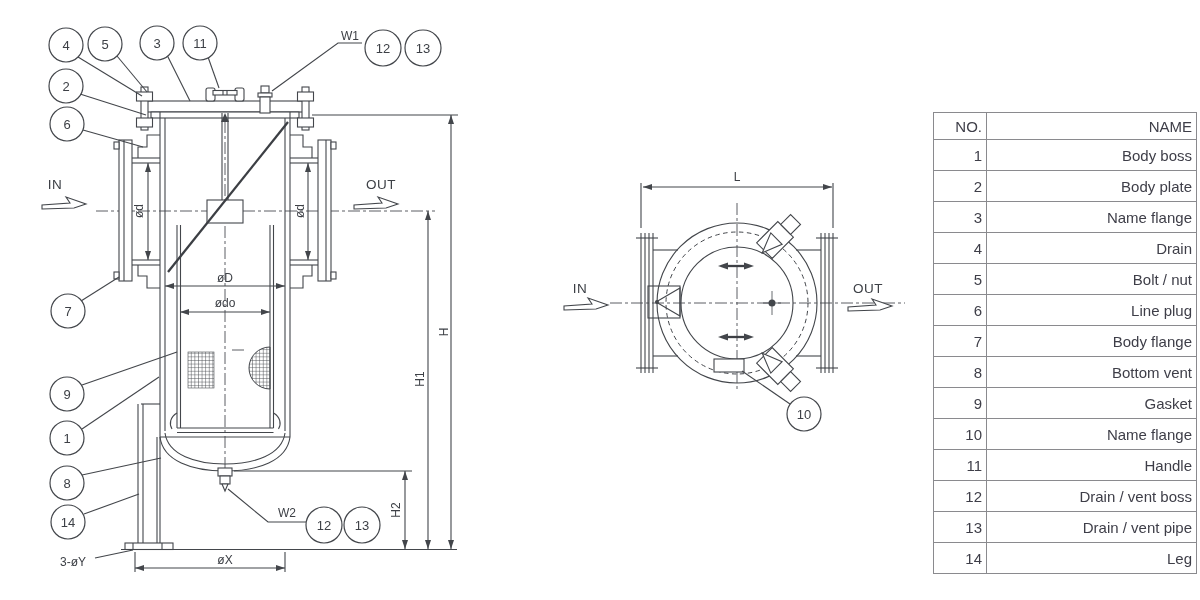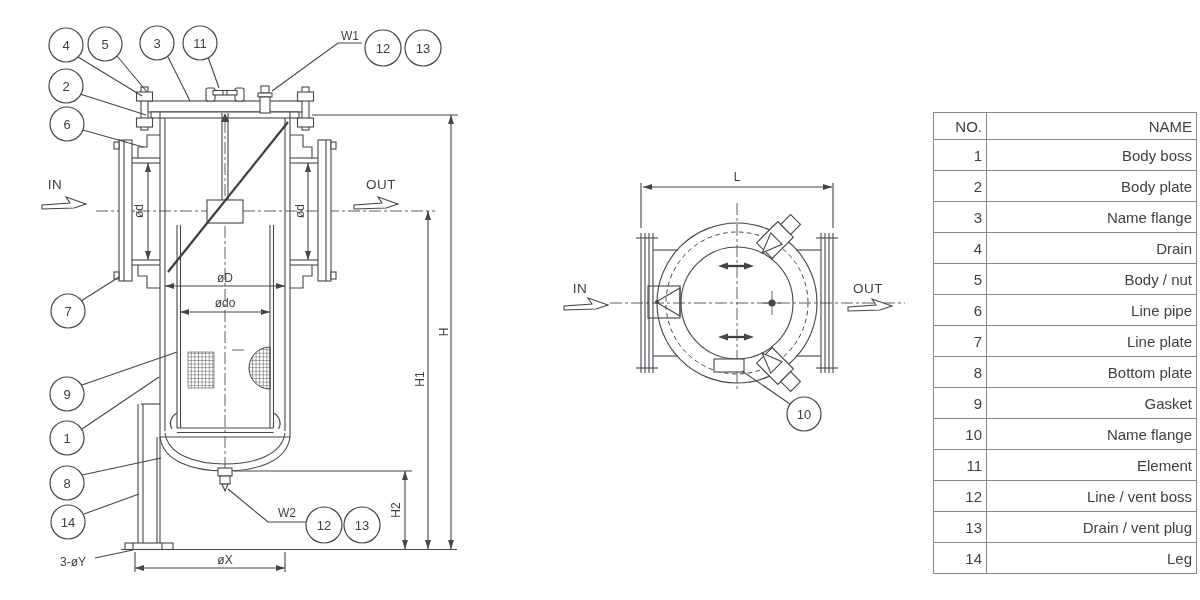--- a/index.html
+++ b/index.html
@@ -413,53 +413,53 @@
   <tr>
           <td>3</td>
           <td>Name flange</td>
         </tr>
   <tr>
           <td>4</td>
           <td>Drain</td>
         </tr>
   <tr>
           <td>5</td>
-          <td>Body / nut</td>
+          <td>Bolt / nut</td>
         </tr>
   <tr>
           <td>6</td>
-          <td>Line pipe</td>
+          <td>Line plug</td>
         </tr>
   <tr>
           <td>7</td>
-          <td>Line plate</td>
+          <td>Body flange</td>
         </tr>
   <tr>
           <td>8</td>
-          <td>Bottom plate</td>
+          <td>Bottom vent</td>
         </tr>
   <tr>
           <td>9</td>
           <td>Gasket</td>
         </tr>
   <tr>
           <td>10</td>
           <td>Name flange</td>
         </tr>
   <tr>
           <td>11</td>
-          <td>Element</td>
+          <td>Handle</td>
         </tr>
   <tr>
           <td>12</td>
-          <td>Line / vent boss</td>
+          <td>Drain / vent boss</td>
         </tr>
   <tr>
           <td>13</td>
-          <td>Drain / vent plug</td>
+          <td>Drain / vent pipe</td>
         </tr>
   <tr>
           <td>14</td>
           <td>Leg</td>
         </tr>
 </tbody>
     </table>
 </div>
 
 </body></html>

